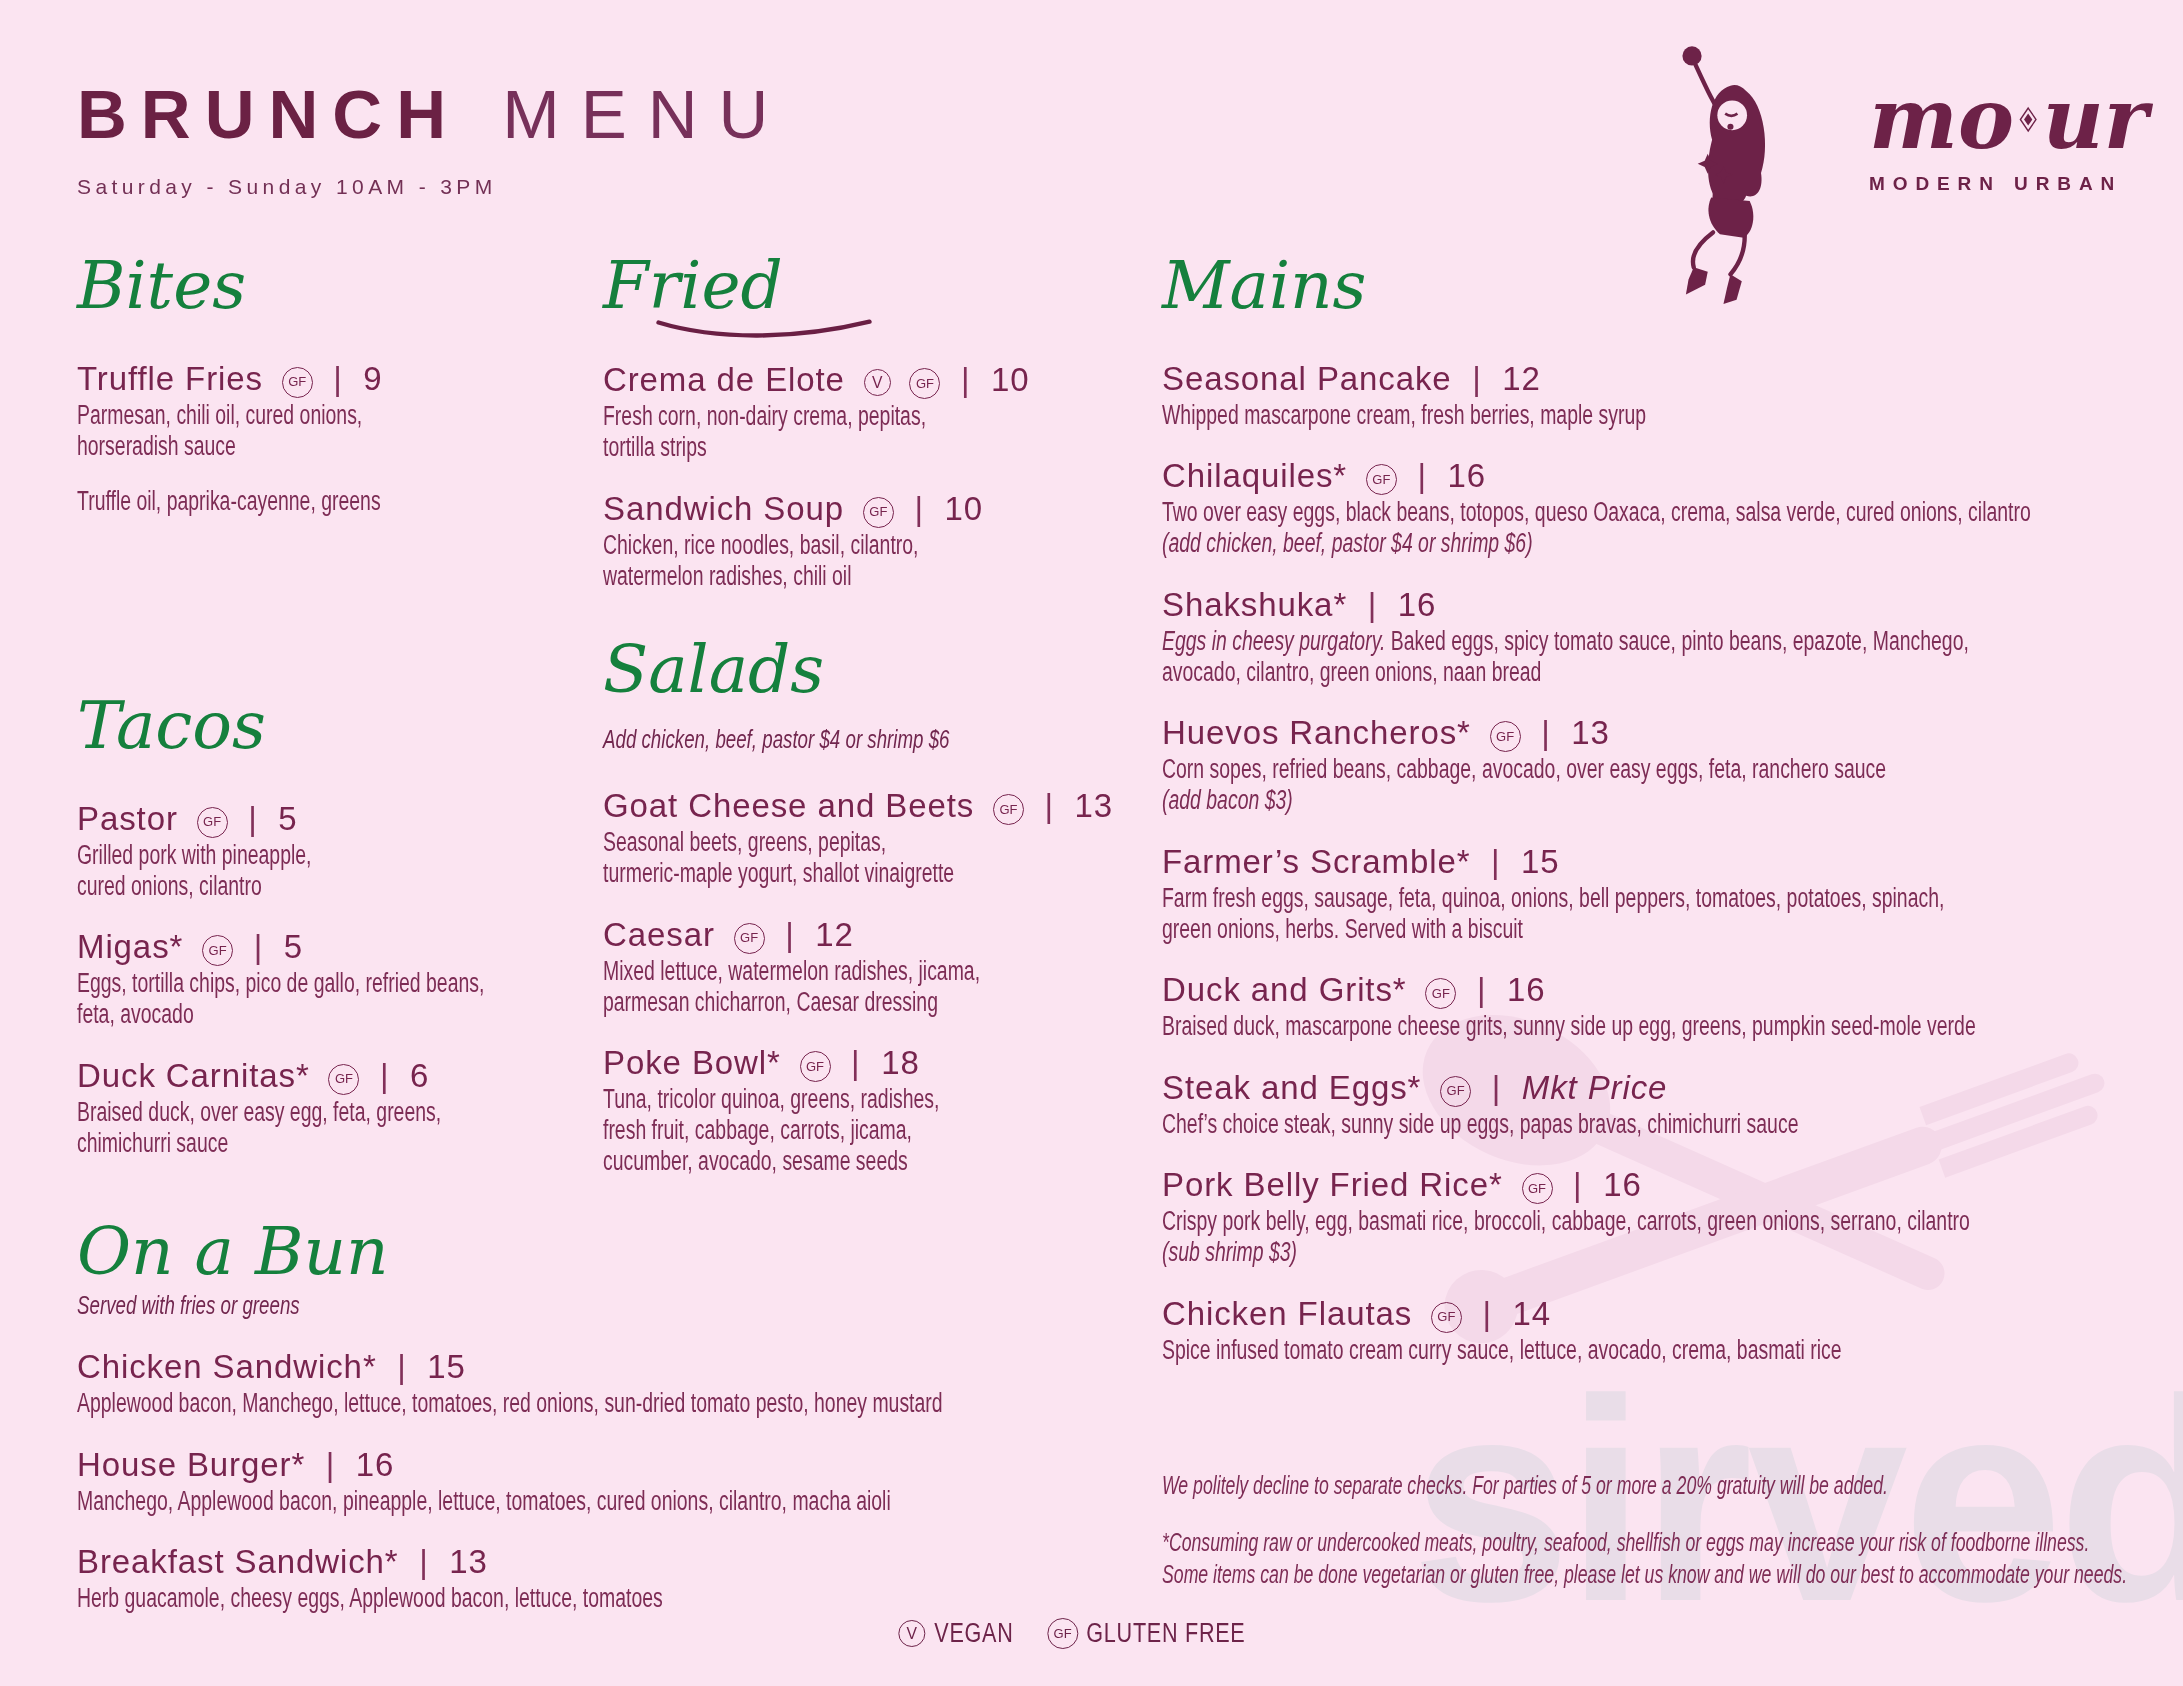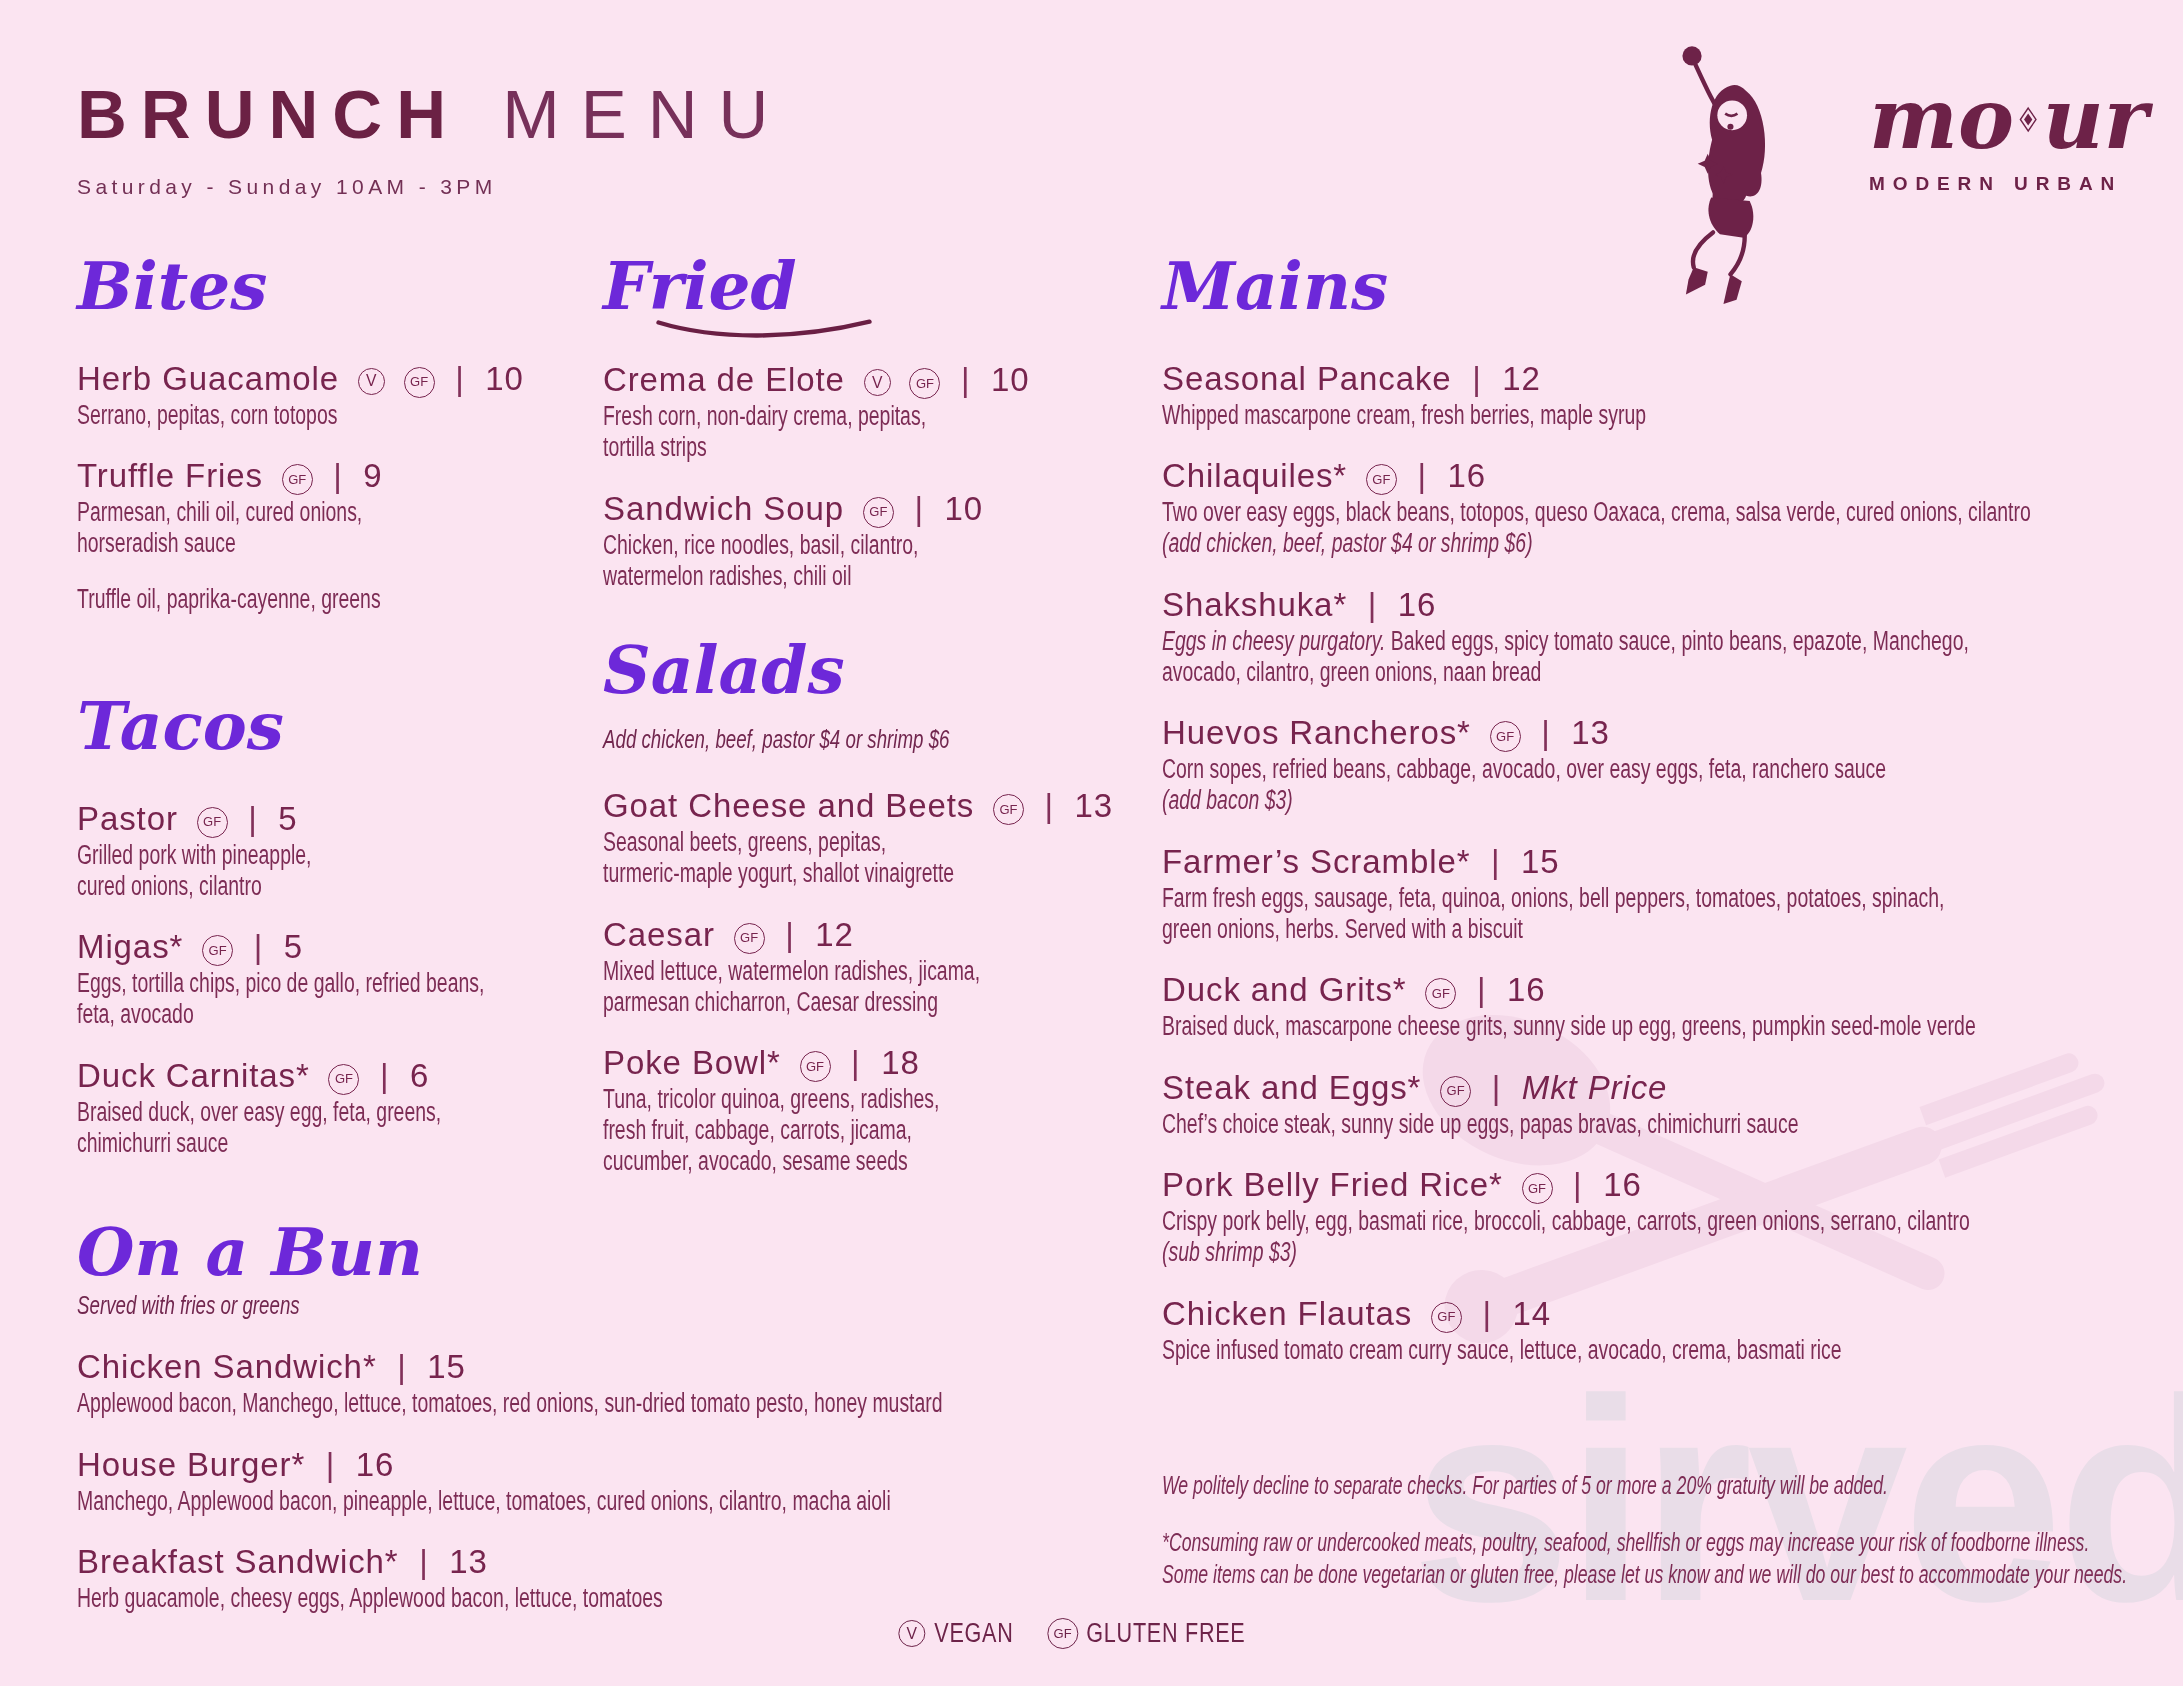--- a/index.html
+++ b/index.html
@@ -22,22 +22,22 @@
   .brand-tag{margin-top:12.2px;font-size:19px;letter-spacing:7.9px;font-weight:700;color:#6d2248;}
 
   
   .wm-utensils{position:absolute;left:1349px;top:939px;z-index:0;}
   .wm-text{position:absolute;left:1411px;top:1335px;z-index:0;
            font-size:288px;font-weight:700;letter-spacing:-5.2px;color:#e9dde8;
            font-family:"Liberation Sans",sans-serif;white-space:nowrap;}
 
   
   .sec{position:absolute;z-index:1;}
-  .script-h{font-family:"DejaVu Serif",serif;font-style:italic;font-weight:700;
-            font-size:66px;line-height:1.1;color:#6d28d9;margin-bottom:35px;}
+  .script-h{font-family:"DejaVu Serif",serif;font-style:italic;font-weight:400;
+            font-size:66px;line-height:1.1;color:#15803d;margin-bottom:35px;}
   .flourish{display:block;margin:-12.2px 0 0 52px;}
   .sub{font-style:italic;font-size:26px;line-height:30px;color:#71264e;
        transform:scaleX(.72);transform-origin:0 50%;white-space:nowrap;
        margin:-10.5px 0 35px 0;}
   .item{margin-bottom:24.5px;}
   .t{font-size:33px;line-height:42px;letter-spacing:0.9px;color:#77244e;white-space:nowrap;}
   .mark{display:inline-flex;align-items:center;justify-content:center;
         border:1.7px solid currentColor;border-radius:50%;box-sizing:border-box;
         vertical-align:3.5px;margin-left:8.7px;font-weight:400;letter-spacing:0;}
   .mark.v{width:27px;height:27px;font-size:15.7px;}
@@ -121,30 +121,20 @@
       </svg>
       <span>ur</span>
     </div>
     <div class="brand-tag">MODERN URBAN</div>
   </div>
 
   <div class="sec" style="left:77px;top:250px;width:1074px;">
     <div class="script-h">Bites</div>
     <div class="item">
       <div class="t">
-        <span class="nm">Herb Guacamole</span>
-        <span class="mark v">V</span>
-        <span class="mark gf">GF</span>
-        <span class="sep">|</span>
-        <span class="pr">10</span>
-      </div>
-      <div class="d">Serrano, pepitas, corn totopos</div>
-    </div>
-    <div class="item">
-      <div class="t">
         <span class="nm">Truffle Fries</span>
         <span class="mark gf">GF</span>
         <span class="sep">|</span>
         <span class="pr">9</span>
       </div>
       <div class="d">Parmesan, chili oil, cured onions,</div>
       <div class="d">horseradish sauce</div>
     </div>
     <div class="item">
       <div class="d">Truffle oil, paprika-cayenne, greens</div>

